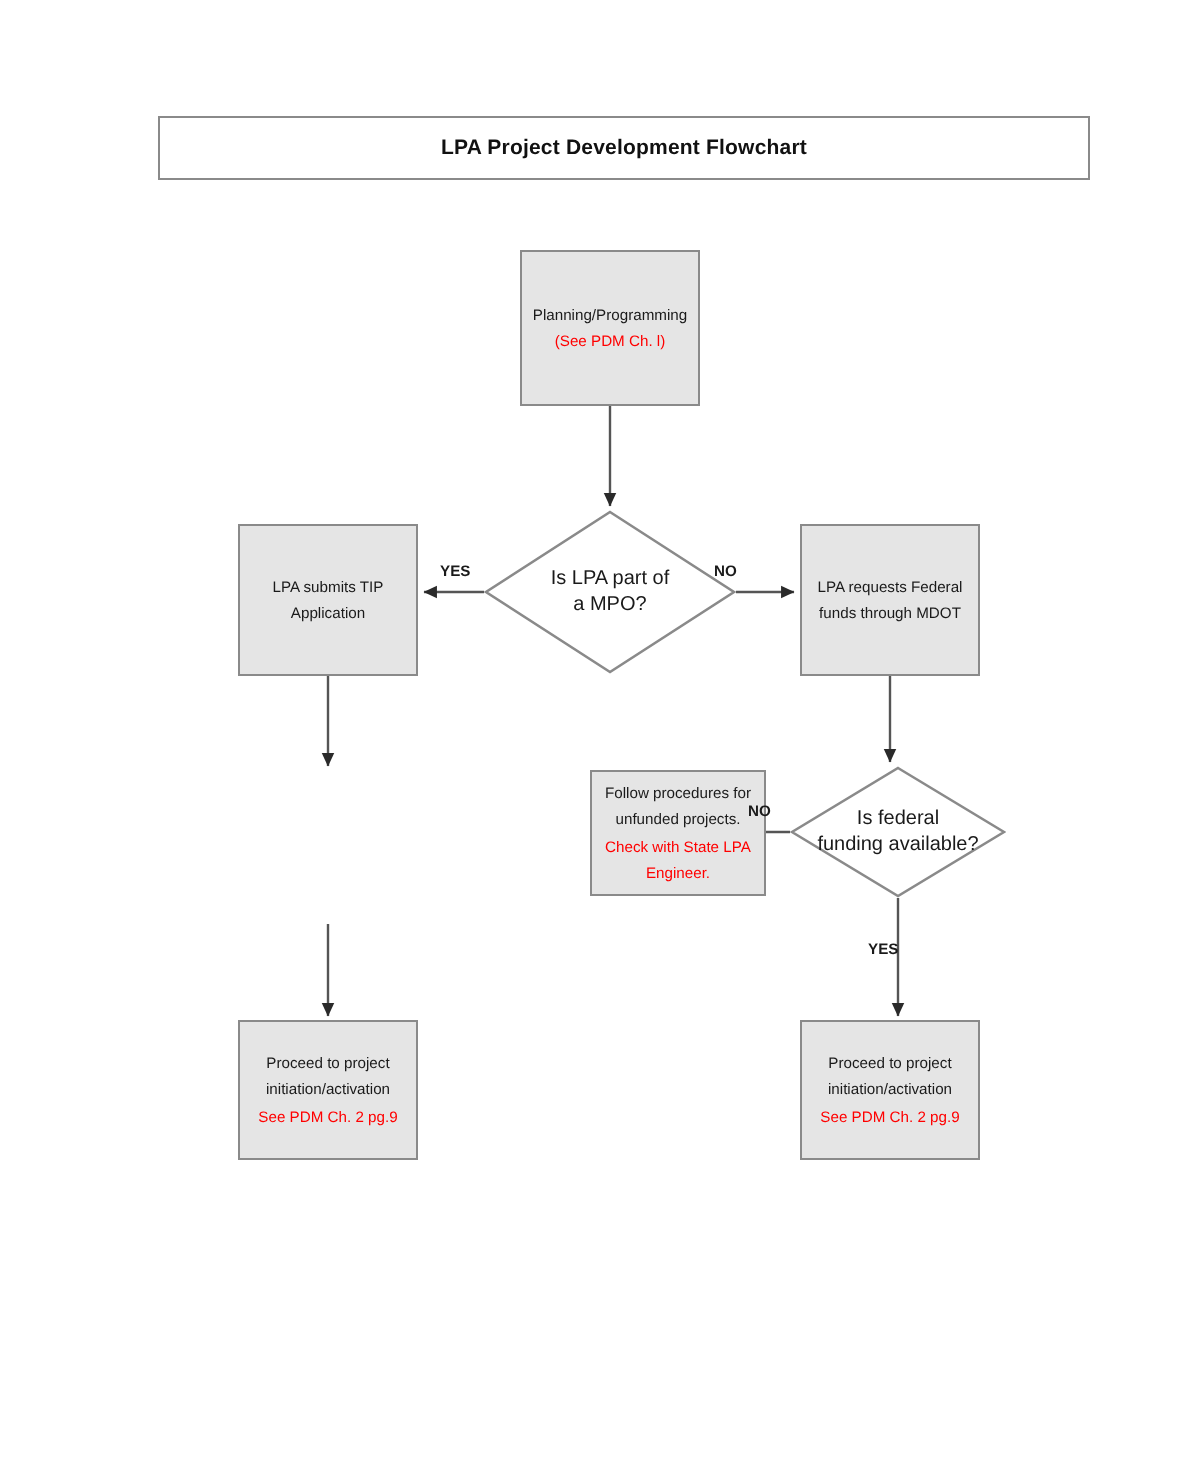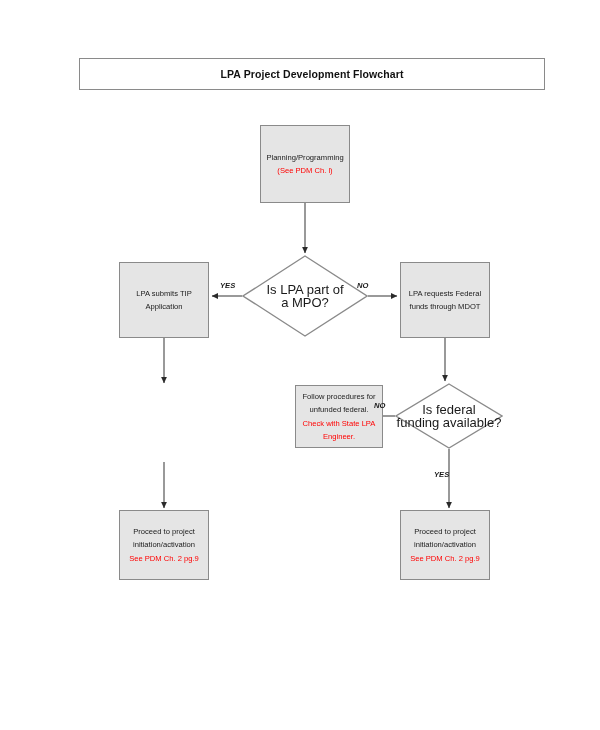--- a/index.html
+++ b/index.html
@@ -79,33 +79,32 @@
     left: 0; top: 0;
     width: 100%;
     height: 100%;
   }
   .diamond .dlabel {
     position: relative;
     z-index: 2;
     text-align: center;
   }
   .diamond .dlabel .line {
-    font-size: 13px;
+    font-size: 10px;
     line-height: 13px;
     white-space: nowrap;
     color: #1a1a1a;
     display: block;
   }
   .edge-label {
     position: absolute;
     font-size: 7.6px;
     color: #1a1a1a;
     white-space: nowrap;
     font-weight: 600;
-    font-style: italic;
   }
   
   #node-planning      { left: 248px; top: 125px; width: 90px;  height: 78px; }
   #node-tip           { left: 107px; top: 262px; width: 90px;  height: 76px; }
   #node-federal       { left: 388px; top: 262px; width: 90px;  height: 76px; }
   #node-mpo-approves  { left: 107px; top: 385px; width: 90px;  height: 77px; }
   #node-unfunded      { left: 263px; top: 385px; width: 88px;  height: 63px; margin-left: 20px; }
   #node-proceed-left  { left: 107px; top: 510px; width: 90px;  height: 70px; }
   #node-proceed-right { left: 388px; top: 510px; width: 90px;  height: 70px; }
   #dia-mpo            { left: 230px; top: 255px; width: 126px; height: 82px; }
@@ -170,21 +169,21 @@
   </div>
 
   <div class="node" id="node-tip">
     <span class="line">LPA submits TIP</span>
     <span class="line">Application</span>
   </div>
 
 
   <div class="node" id="node-unfunded">
     <span class="line">Follow procedures for</span>
-    <span class="line">unfunded federal.</span>
+    <span class="line">unfunded projects.</span>
     <span class="line red">Check with State LPA</span>
     <span class="line red">Engineer.</span>
   </div>
 
   <div class="diamond" id="dia-funding">
     <svg class="shape" viewBox="0 0 108 66" preserveAspectRatio="none">
       <polygon points="54,1 107,33 54,65 1,33" fill="#ffffff" stroke="#8a8a8a" stroke-width="1.3"></polygon>
     </svg>
     <span class="dlabel">
       <span class="line">Is federal</span>

